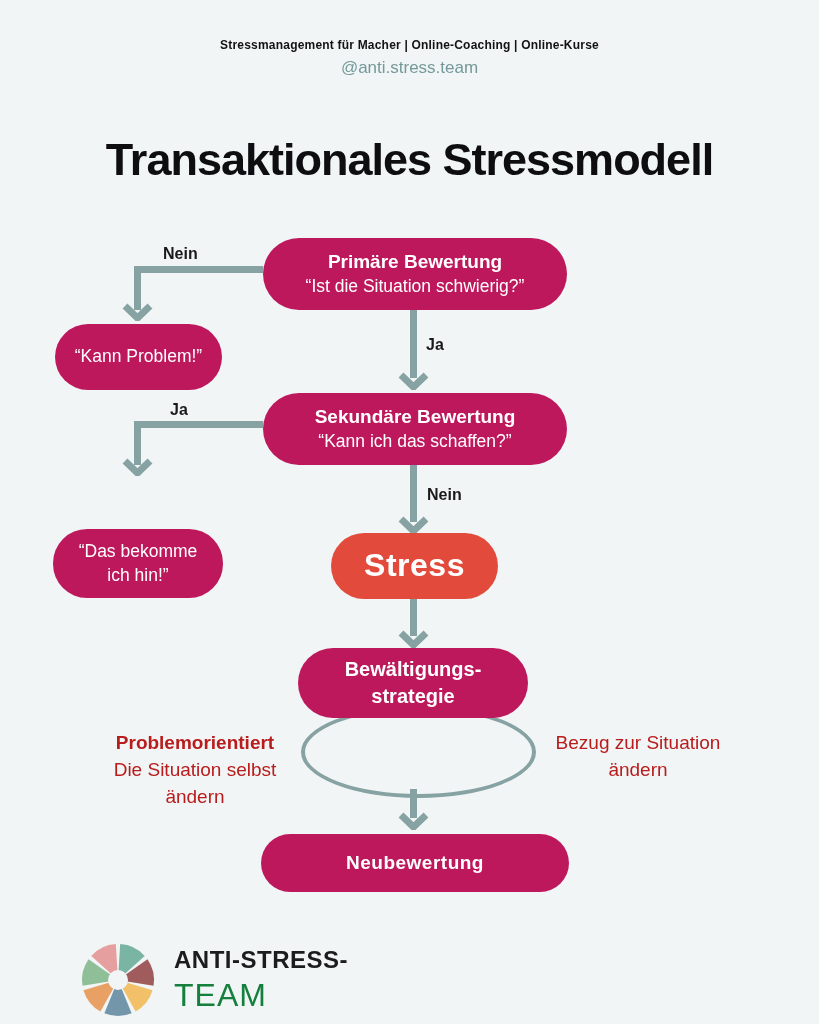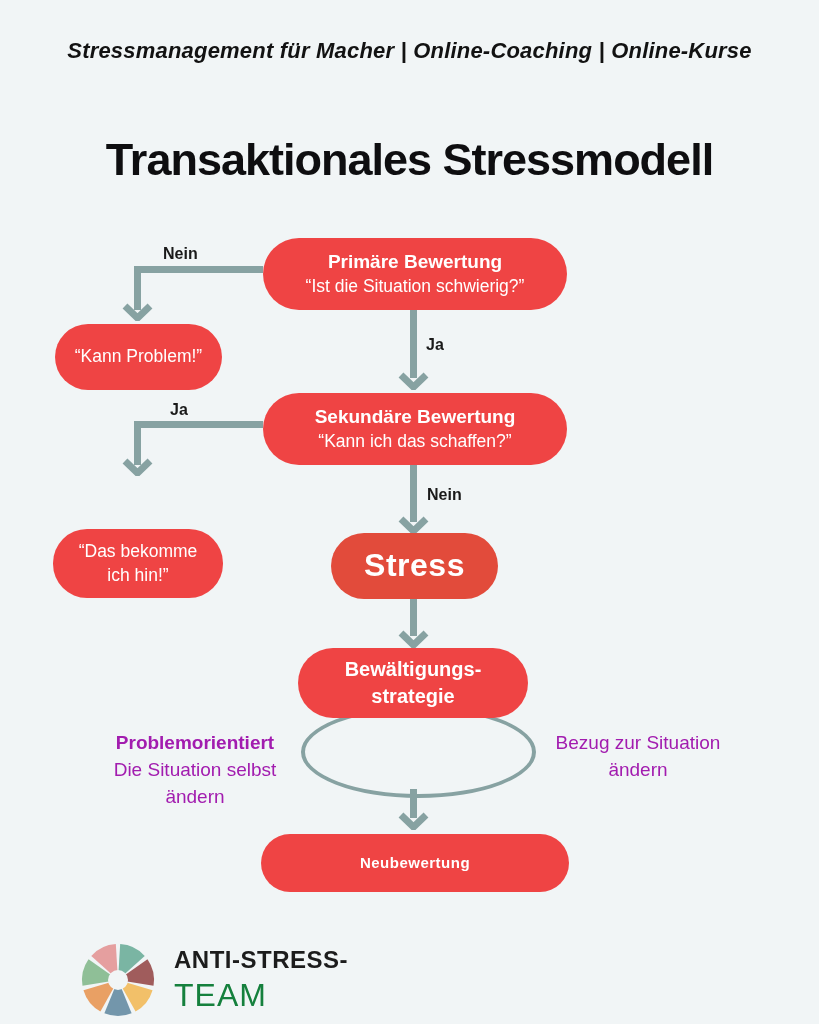--- a/index.html
+++ b/index.html
@@ -7,80 +7,81 @@
     width:819px;height:1024px;
     background:#f1f5f6;
     font-family:"Liberation Sans",sans-serif;
     position:relative;
     overflow:hidden;
     color:#1c1c1c;
   }
 
   
   .header{position:absolute;top:38px;left:0;width:819px;text-align:center;}
-  .header .line1{font-size:22px;font-weight:700;letter-spacing:.2px;color:#121212;font-style:italic;}
+  .header .line1{font-size:12px;font-weight:700;letter-spacing:.2px;color:#121212;}
   .header .handle{font-size:17px;font-weight:400;color:#74999a;margin-top:6px;}
 
   
   .title{
     position:absolute;top:134px;left:0;width:819px;text-align:center;
     font-size:45px;font-weight:800;letter-spacing:-1px;color:#0e0e10;
   }
 
   
   .node{
-    position:absolute;background:#ef4444;color:#ffffff;
+    position:absolute;background:#be185d;color:#ffffff;
     display:flex;flex-direction:column;justify-content:center;align-items:center;
     text-align:center;z-index:2;
   }
   .node .t{font-weight:700;font-size:19px;line-height:1.35;}
   .node .s{font-weight:400;font-size:17.5px;line-height:1.35;}
   .node-primary{left:263px;top:238px;width:304px;height:72px;border-radius:36px;}
   .node-secondary{left:263px;top:393px;width:304px;height:72px;border-radius:36px;justify-content:center;}
   .node-no-problem{left:55px;top:324px;width:167px;height:66px;border-radius:33px;}
   .node-can-do{left:53px;top:481px;width:170px;height:69px;border-radius:34px;margin-top:48px;}
   .node-stress{left:331px;top:533px;width:167px;height:66px;border-radius:33px;background:#e24b3b;}
   .node-stress .t{font-size:32px;letter-spacing:.5px;}
   .node-coping{left:298px;top:648px;width:230px;height:70px;border-radius:35px;}
   .node-coping .t{font-size:20px;}
   .node-reappraisal{left:261px;top:834px;width:308px;height:58px;border-radius:29px;}
-  .node-reappraisal .t{font-size:15px;letter-spacing:.5px;}
+  .node-reappraisal .t{font-size:19px;letter-spacing:.5px;}
 
   
   .hline{position:absolute;height:7px;background:#87a2a2;z-index:1;}
   .vline{position:absolute;width:7px;background:#87a2a2;z-index:1;}
   .chev{position:absolute;z-index:1;}
 
   
   .edge-label{position:absolute;font-size:16px;font-weight:700;color:#1a1a1a;z-index:3;}
 
   
   .ellipse{
     position:absolute;left:301px;top:706px;width:227px;height:84px;
     border:4px solid #87a2a2;border-radius:50%;z-index:1;background:transparent;
   }
 
   
-  .side-note{position:absolute;width:230px;text-align:center;font-size:19px;line-height:1.42;color:#a21caf;z-index:2;}
+  .side-note{position:absolute;width:230px;text-align:center;font-size:19px;line-height:1.42;color:#b91c1c;z-index:2;}
   .side-note .b{font-weight:700;}
   .side-note-left{left:80px;top:730px;}
   .side-note-right{left:523px;top:730px;}
 
   
   .footer{position:absolute;left:80px;top:942px;display:flex;align-items:center;z-index:2;}
   .logo-wheel{width:76px;height:76px;}
   .brand{margin-left:18px;}
   .brand .l1{font-size:24px;font-weight:700;letter-spacing:.5px;color:#1c1c1c;}
   .brand .l2{font-size:32px;font-weight:400;letter-spacing:1px;color:#15803d;margin-top:3px;}
 </style>
 </head>
 <body>
 
 <div class="header">
   <div class="line1">Stressmanagement für Macher | Online-Coaching | Online-Kurse</div>
+  <div class="handle">@anti.stress.team</div>
 </div>
 
 <div class="title">Transaktionales Stressmodell</div>
 
 <div class="hline" style="left:134px;top:266px;width:129px;"></div>
 <div class="vline" style="left:134px;top:266px;height:44px;"></div>
 <svg class="chev" style="left:121px;top:303px;" width="33" height="18">
     <path d="M4 3 L16.5 15 L29 3" stroke="#87a2a2" stroke-width="7" fill="none" stroke-linecap="butt"></path>
   </svg>
 <div class="edge-label" style="left:163px;top:245px;">Nein</div>

